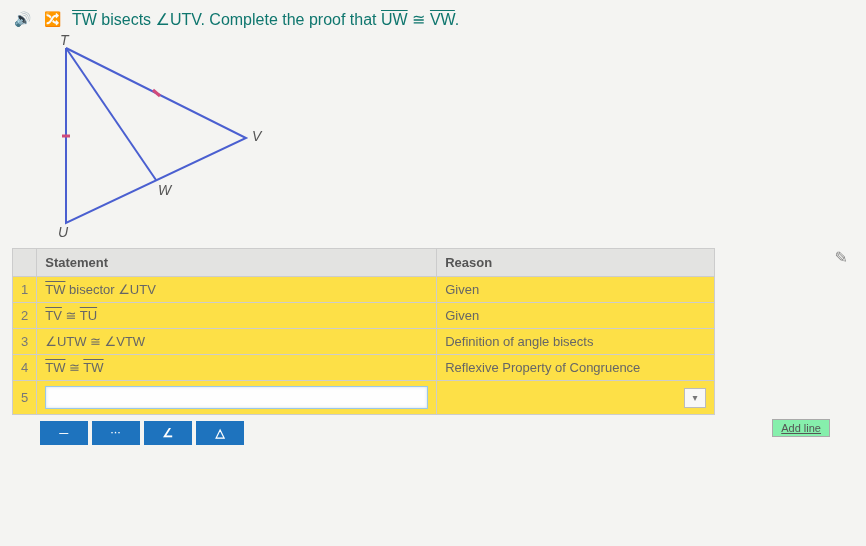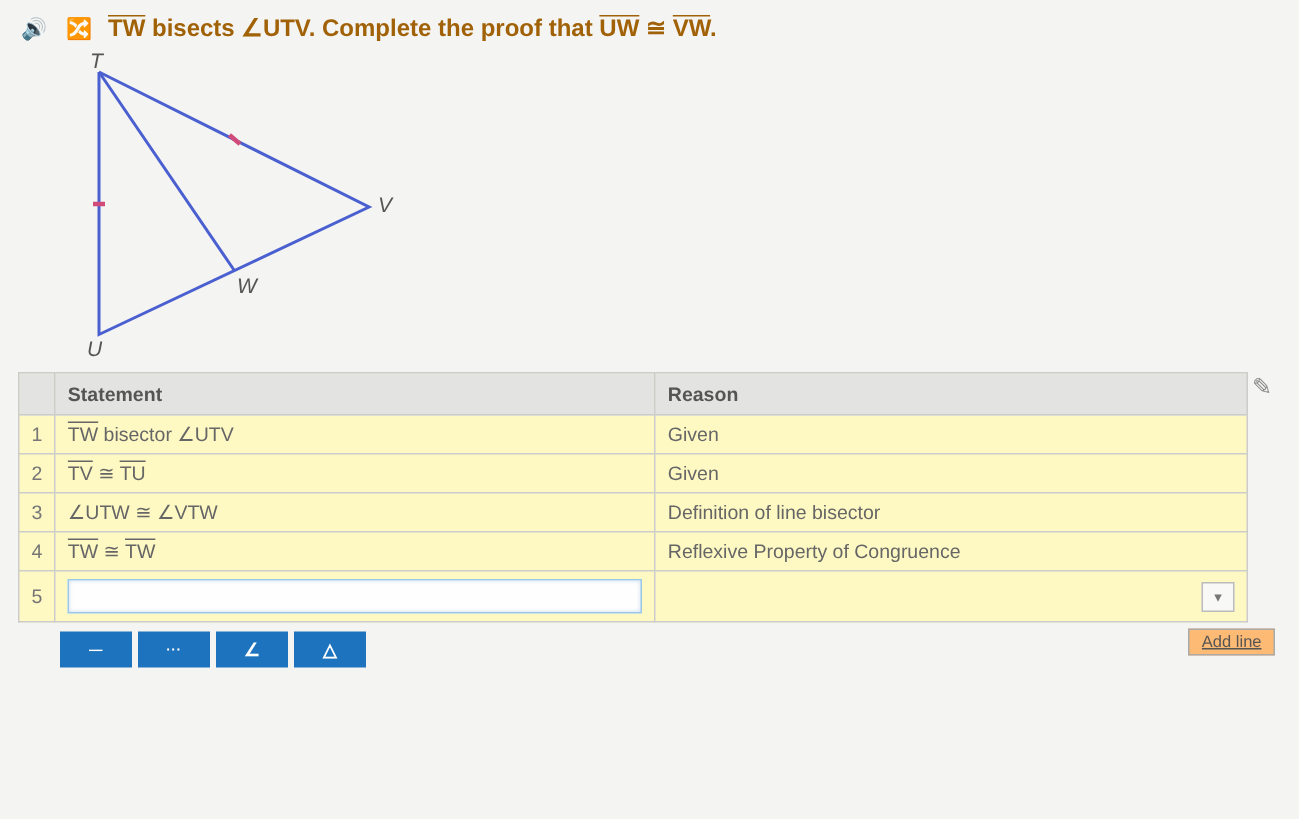--- a/index.html
+++ b/index.html
@@ -19,34 +19,34 @@
       gap: 8px;
       margin-bottom: 6px;
       filter: blur(0.4px);
     }
     .header-icon {
       width: 22px; height: 22px;
       display:flex;align-items:center;justify-content:center;
     }
     .prompt {
       font-size: 16px;
-      color: #a16207;
-      font-weight: bold;
+      color: #0f766e;
+      font-weight: normal;
     }
     .overline { text-decoration: overline; }
     .diagram {
       margin: 8px 0 10px 14px;
       width: 260px;
       height: 200px;
       position: relative;
     }
     .proof-table {
       border-collapse: collapse;
-      width: 820px;
-      background: #fef9c3;
+      width: 703px;
+      background: #fde047;
       font-size: 13px;
       color:#666;
     }
     .proof-table th {
       text-align: left;
       background: #e3e3e1;
       border: 1px solid #ccc;
       padding: 6px 8px;
       font-weight: bold;
       color:#555;
@@ -98,22 +98,22 @@
       height:24px;
       font-size:12px;
       font-weight:bold;
       display:flex;align-items:center;justify-content:center;
       cursor:pointer;
     }
     .tb-btn.small-text { font-size:9px; letter-spacing:0.5px;}
     .add-line {
       float:right;
       margin-top:-26px;
-      margin-right:4px;
-      background:#fdba74;
+      margin-right:24px;
+      background:#86efac;
       border:1px solid #aaa;
       padding:2px 8px;
       font-size:11px;
       color:#555;
       cursor:pointer;
       text-decoration: underline;
     }
     .corner-edit {
       position:absolute;
       right:6px;
@@ -170,21 +170,21 @@
       <tr>
         <td class="num">2</td>
         <td>
           <span class="overline">TV</span><span> ≅ </span><span class="overline">TU</span>
         </td>
         <td>Given</td>
       </tr>
       <tr>
         <td class="num">3</td>
         <td>∠UTW ≅ ∠VTW</td>
-        <td>Definition of line bisector</td>
+        <td>Definition of angle bisects</td>
       </tr>
       <tr>
         <td class="num">4</td>
         <td>
           <span class="overline">TW</span><span> ≅ </span><span class="overline">TW</span>
         </td>
         <td>Reflexive Property of Congruence</td>
       </tr>
       <tr>
         <td class="num">5</td>

